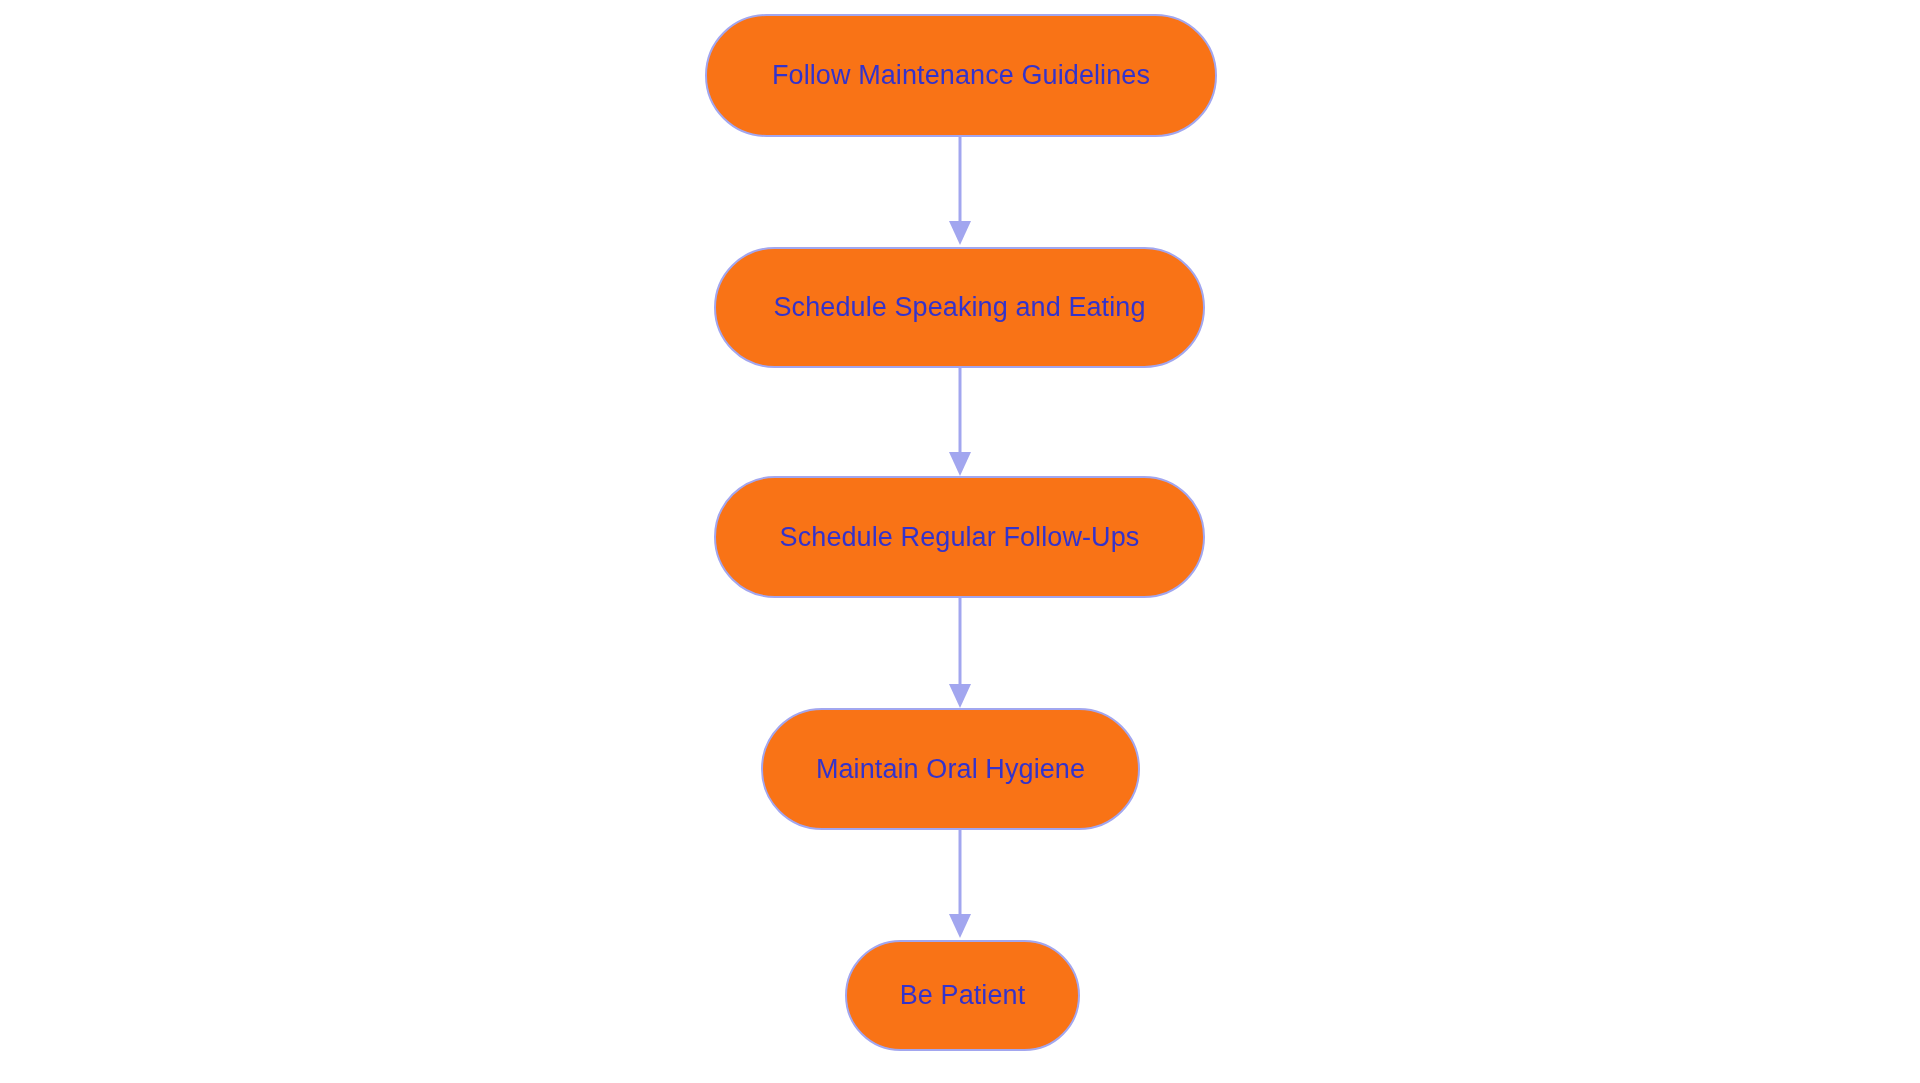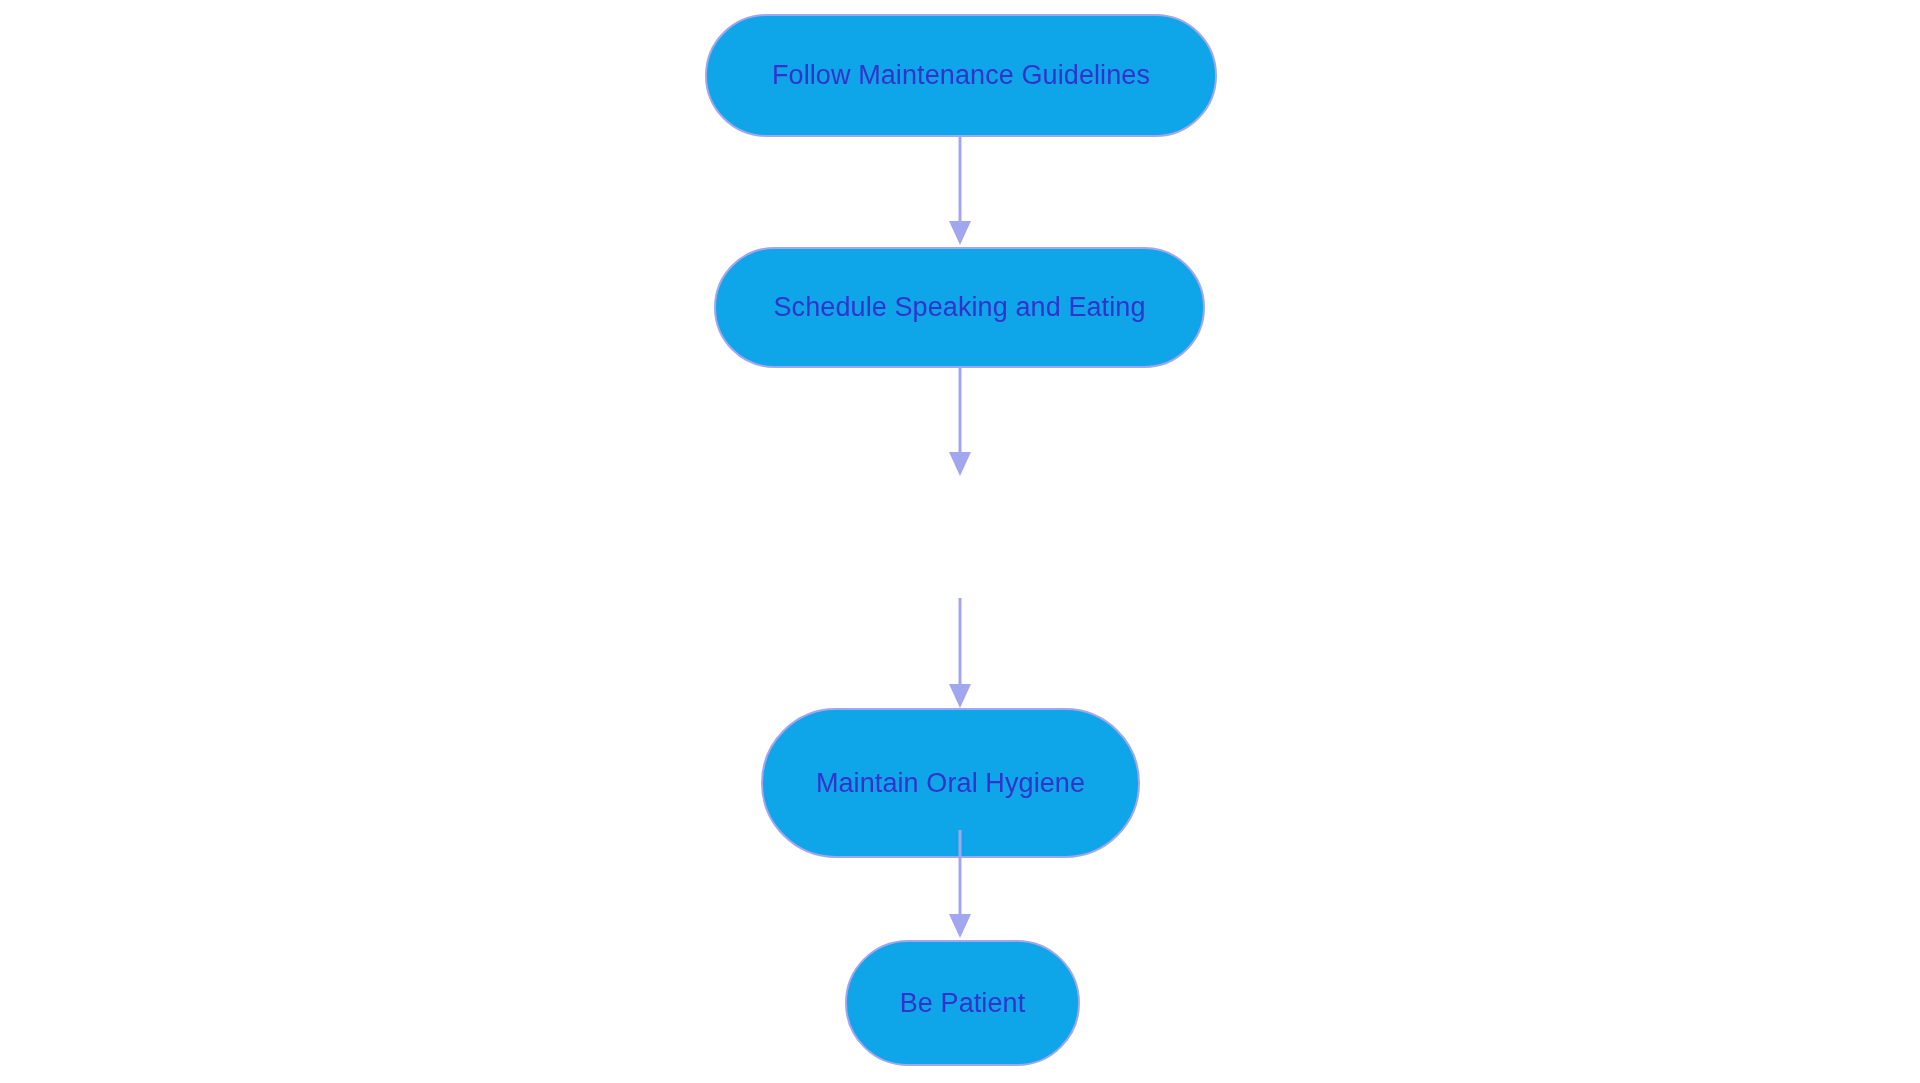--- a/index.html
+++ b/index.html
@@ -15,21 +15,21 @@
   }
   #flowchart-canvas {
     position: relative;
     width: 1920px;
     height: 1083px;
     background: #ffffff;
   }
   .node {
     position: absolute;
     box-sizing: border-box;
-    background: #0ea5e9;
+    background: #f97316;
     border: 2px solid #a2a6ef;
     border-radius: 999px;
     display: flex;
     align-items: center;
     justify-content: center;
     color: #3333cc;
     font-size: 27px;
     font-family: "Liberation Sans", sans-serif;
     font-weight: 400;
     letter-spacing: 0.1px;
@@ -68,36 +68,39 @@
     <span class="node-label">Schedule Speaking and Eating</span>
   </div>
 
   <div class="connector" style="left:948px; top:368px; width:24px; height:110px;">
     <svg width="24" height="110" viewBox="0 0 24 110" xmlns="http://www.w3.org/2000/svg">
       <line x1="12" y1="0" x2="12" y2="86" stroke="#a2a6ef" stroke-width="3"></line>
       <polygon points="1,84 23,84 12,108" fill="#a2a6ef"></polygon>
     </svg>
   </div>
 
+  <div class="node" style="left:714px; top:476px; width:491px; height:122px;">
+    <span class="node-label">Schedule Regular Follow-Ups</span>
+  </div>
 
   <div class="connector" style="left:948px; top:598px; width:24px; height:112px;">
     <svg width="24" height="112" viewBox="0 0 24 112" xmlns="http://www.w3.org/2000/svg">
       <line x1="12" y1="0" x2="12" y2="88" stroke="#a2a6ef" stroke-width="3"></line>
       <polygon points="1,86 23,86 12,110" fill="#a2a6ef"></polygon>
     </svg>
   </div>
 
-  <div class="node" style="left:761px; top:708px; width:379px; height:150px;">
+  <div class="node" style="left:761px; top:708px; width:379px; height:122px;">
     <span class="node-label">Maintain Oral Hygiene</span>
   </div>
 
   <div class="connector" style="left:948px; top:830px; width:24px; height:110px;">
     <svg width="24" height="110" viewBox="0 0 24 110" xmlns="http://www.w3.org/2000/svg">
       <line x1="12" y1="0" x2="12" y2="86" stroke="#a2a6ef" stroke-width="3"></line>
       <polygon points="1,84 23,84 12,108" fill="#a2a6ef"></polygon>
     </svg>
   </div>
 
-  <div class="node" style="left:845px; top:940px; width:235px; height:126px;">
+  <div class="node" style="left:845px; top:940px; width:235px; height:111px;">
     <span class="node-label">Be Patient</span>
   </div>
 
 </div>
 
 </body></html>

